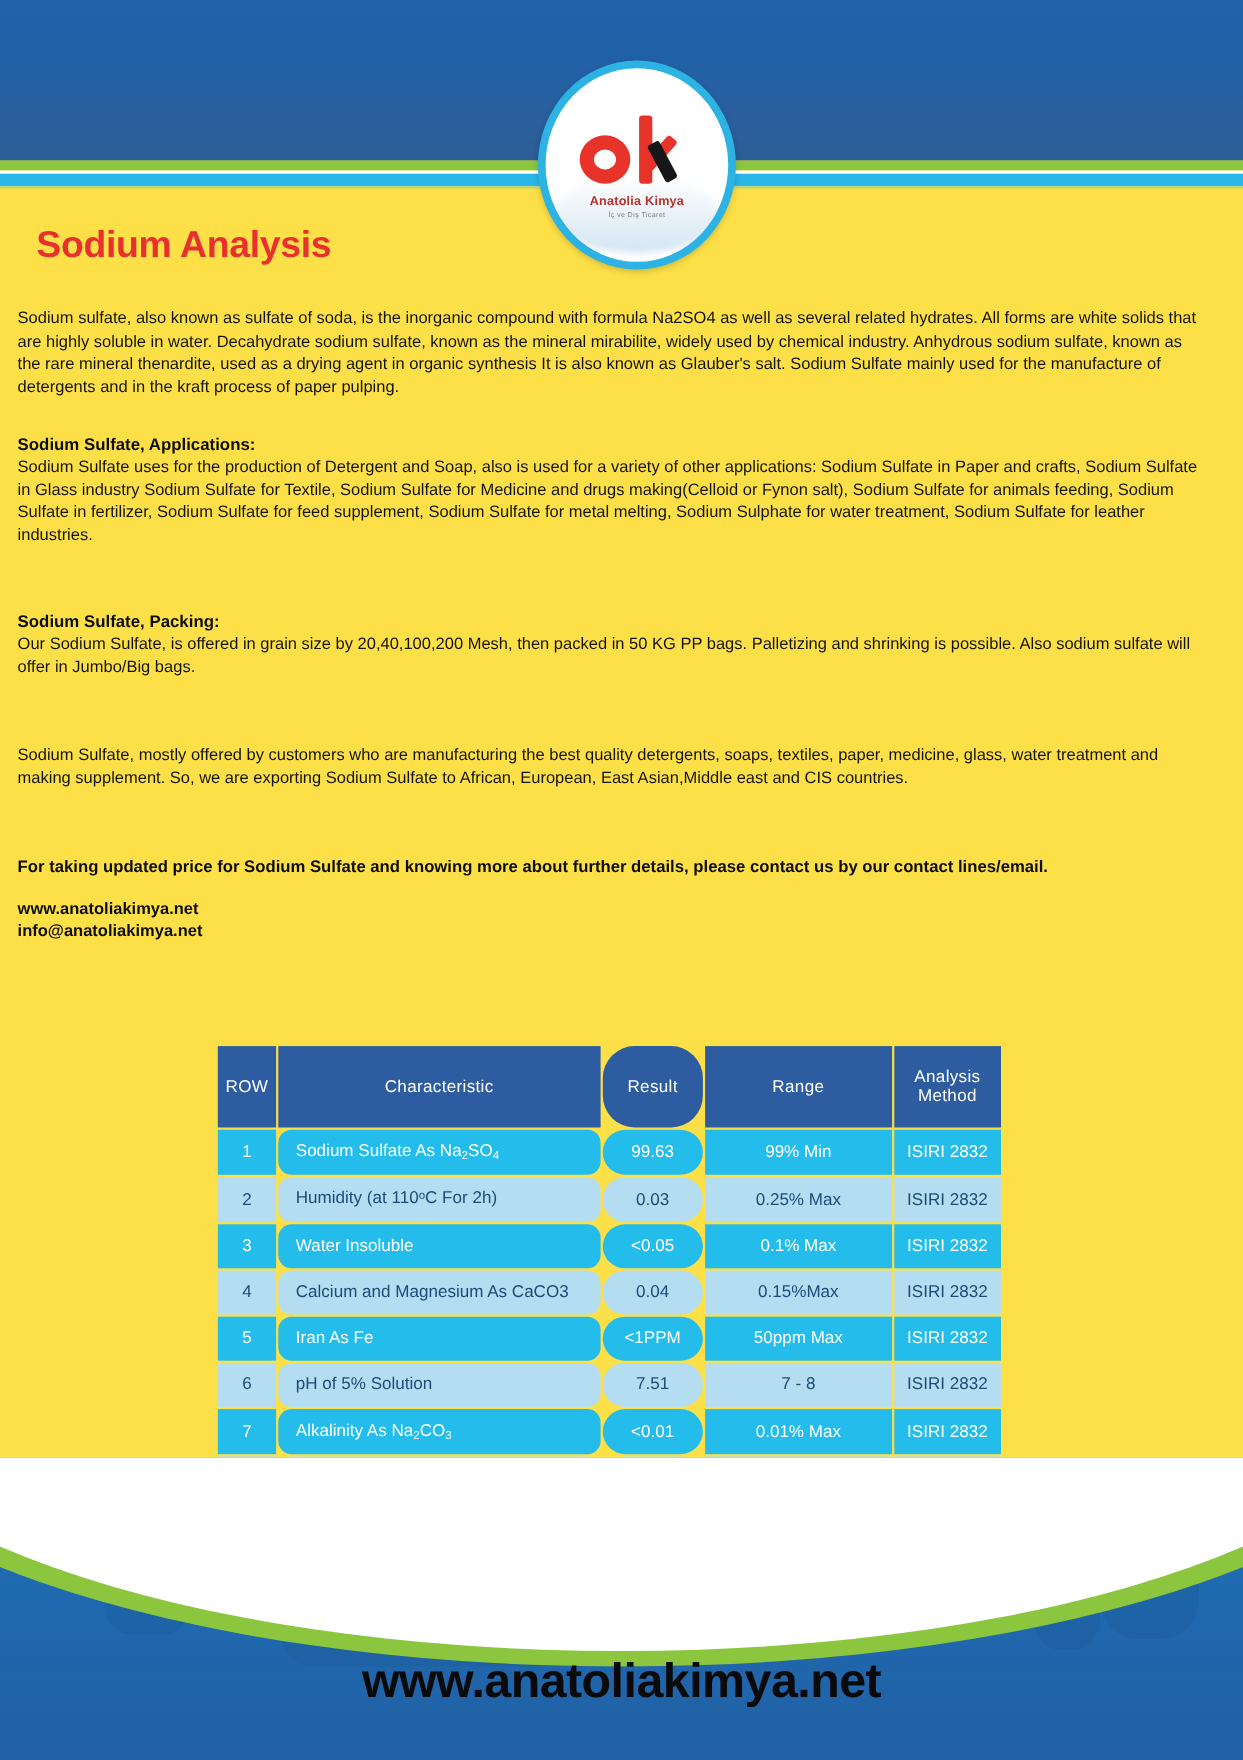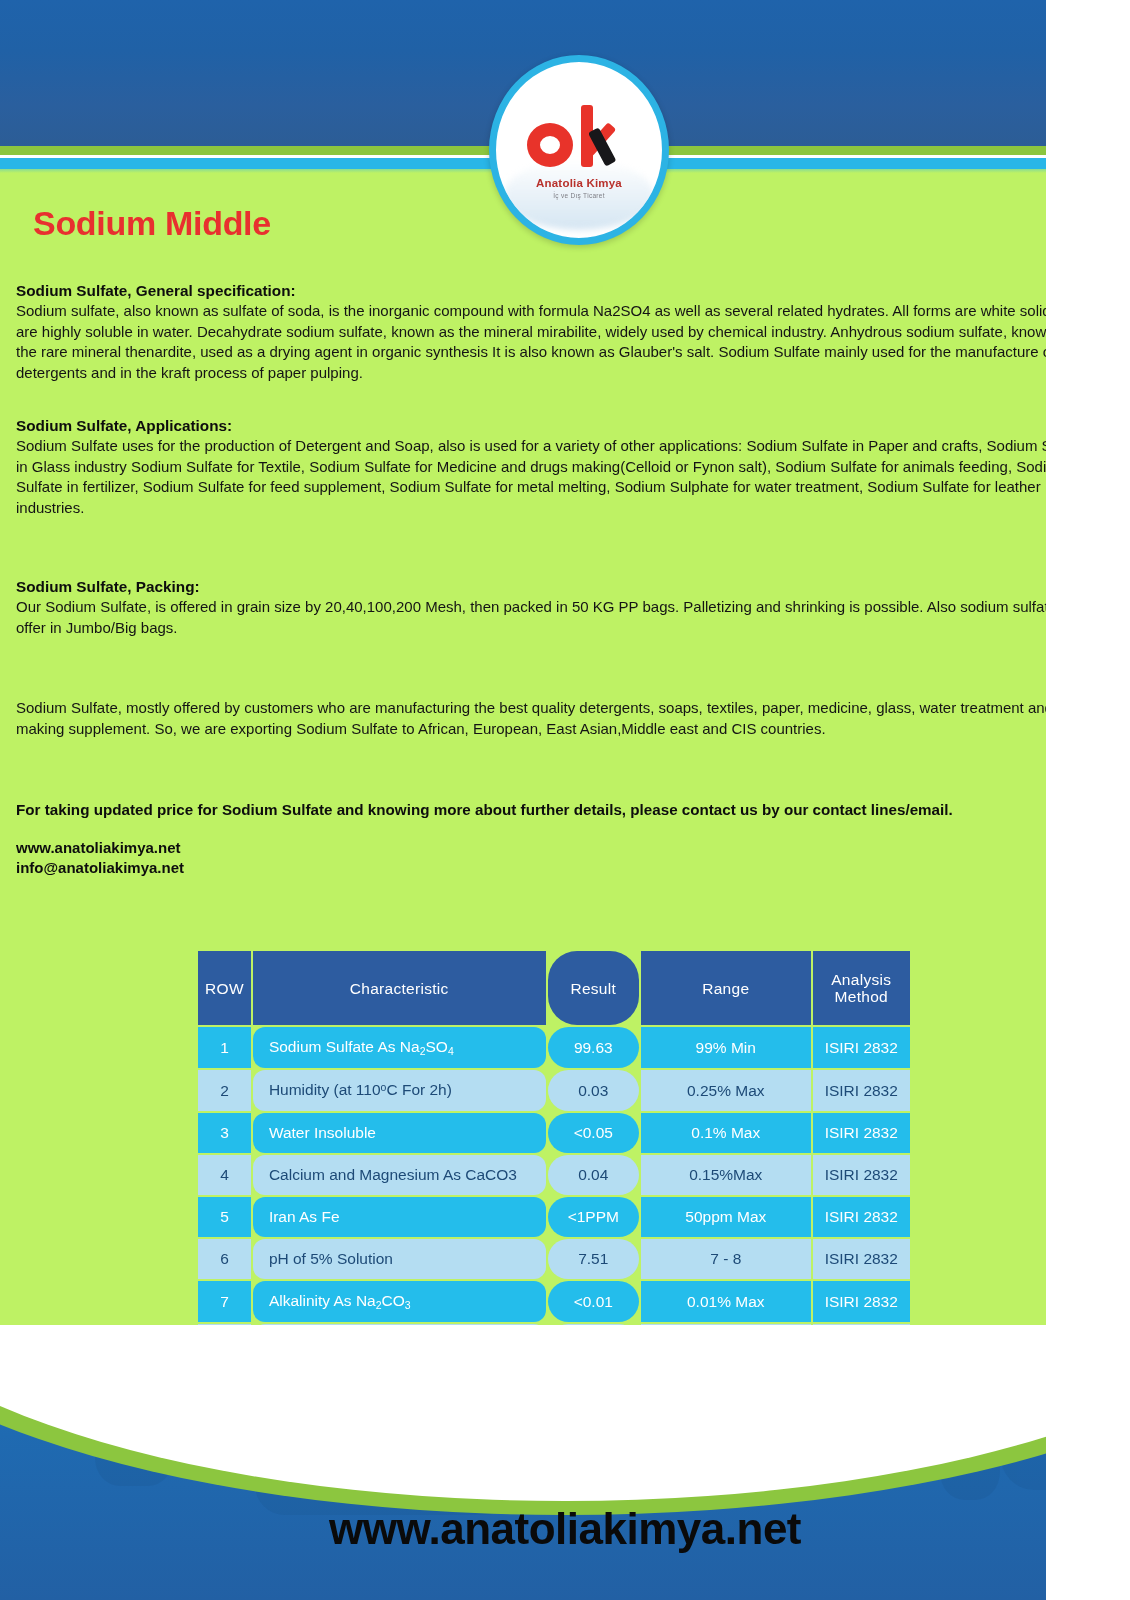--- a/index.html
+++ b/index.html
@@ -8,23 +8,23 @@
   html, body {
     width: 1130px;
     height: 1600px;
     background: #ffffff;
     font-family: "Liberation Sans", sans-serif;
     overflow: hidden;
   }
 
   #page {
     position: relative;
-    width: 1046px;
+    width: 1130px;
     height: 1600px;
-    background: #bef264;
+    background: #fde047;
     overflow: hidden;
   }
 
   
   #header-band {
     position: absolute;
     left: 0; top: 0;
     width: 1130px; height: 146px;
     background: linear-gradient(180deg, #1f63ab 0%, #2061a6 35%, #2a5f9e 72%, #2c5d96 100%);
   }
@@ -321,26 +321,25 @@
         <span class="logo-letter-a"></span>
         <span class="logo-letter-k-stem"></span>
         <span class="logo-letter-k-up"></span>
         <span class="logo-letter-k-dn"></span>
       </div>
     </div>
     <div id="logo-name">Anatolia Kimya</div>
     <div id="logo-tagline">İç ve Dış Ticaret</div>
   </div>
 
-  <h1 id="page-title">Sodium Middle</h1>
+  <h1 id="page-title">Sodium Analysis</h1>
 
   <div id="content">
 
     <div class="section">
-      <div class="section-heading">Sodium Sulfate, General specification:</div>
       <div class="section-body">Sodium sulfate, also known as sulfate of soda, is the inorganic compound with formula Na2SO4 as well as several related hydrates. All forms are white solids that are highly soluble in water. Decahydrate sodium sulfate, known as the mineral mirabilite, widely used by chemical industry. Anhydrous sodium sulfate, known as the rare mineral thenardite, used as a drying agent in organic synthesis It is also known as Glauber's salt. Sodium Sulfate mainly used for the manufacture of detergents and in the kraft process of paper pulping.</div>
     </div>
 
     <div class="gap-lg"></div>
 
     <div class="section">
       <div class="section-heading">Sodium Sulfate, Applications:</div>
       <div class="section-body">Sodium Sulfate uses for the production of Detergent and Soap, also is used for a variety of other applications: Sodium Sulfate in Paper and crafts, Sodium Sulfate in Glass industry Sodium Sulfate for Textile, Sodium Sulfate for Medicine and drugs making(Celloid or Fynon salt), Sodium Sulfate for animals feeding, Sodium Sulfate in fertilizer, Sodium Sulfate for feed supplement, Sodium Sulfate for metal melting, Sodium Sulphate for water treatment, Sodium Sulfate for leather industries.</div>
     </div>
 

